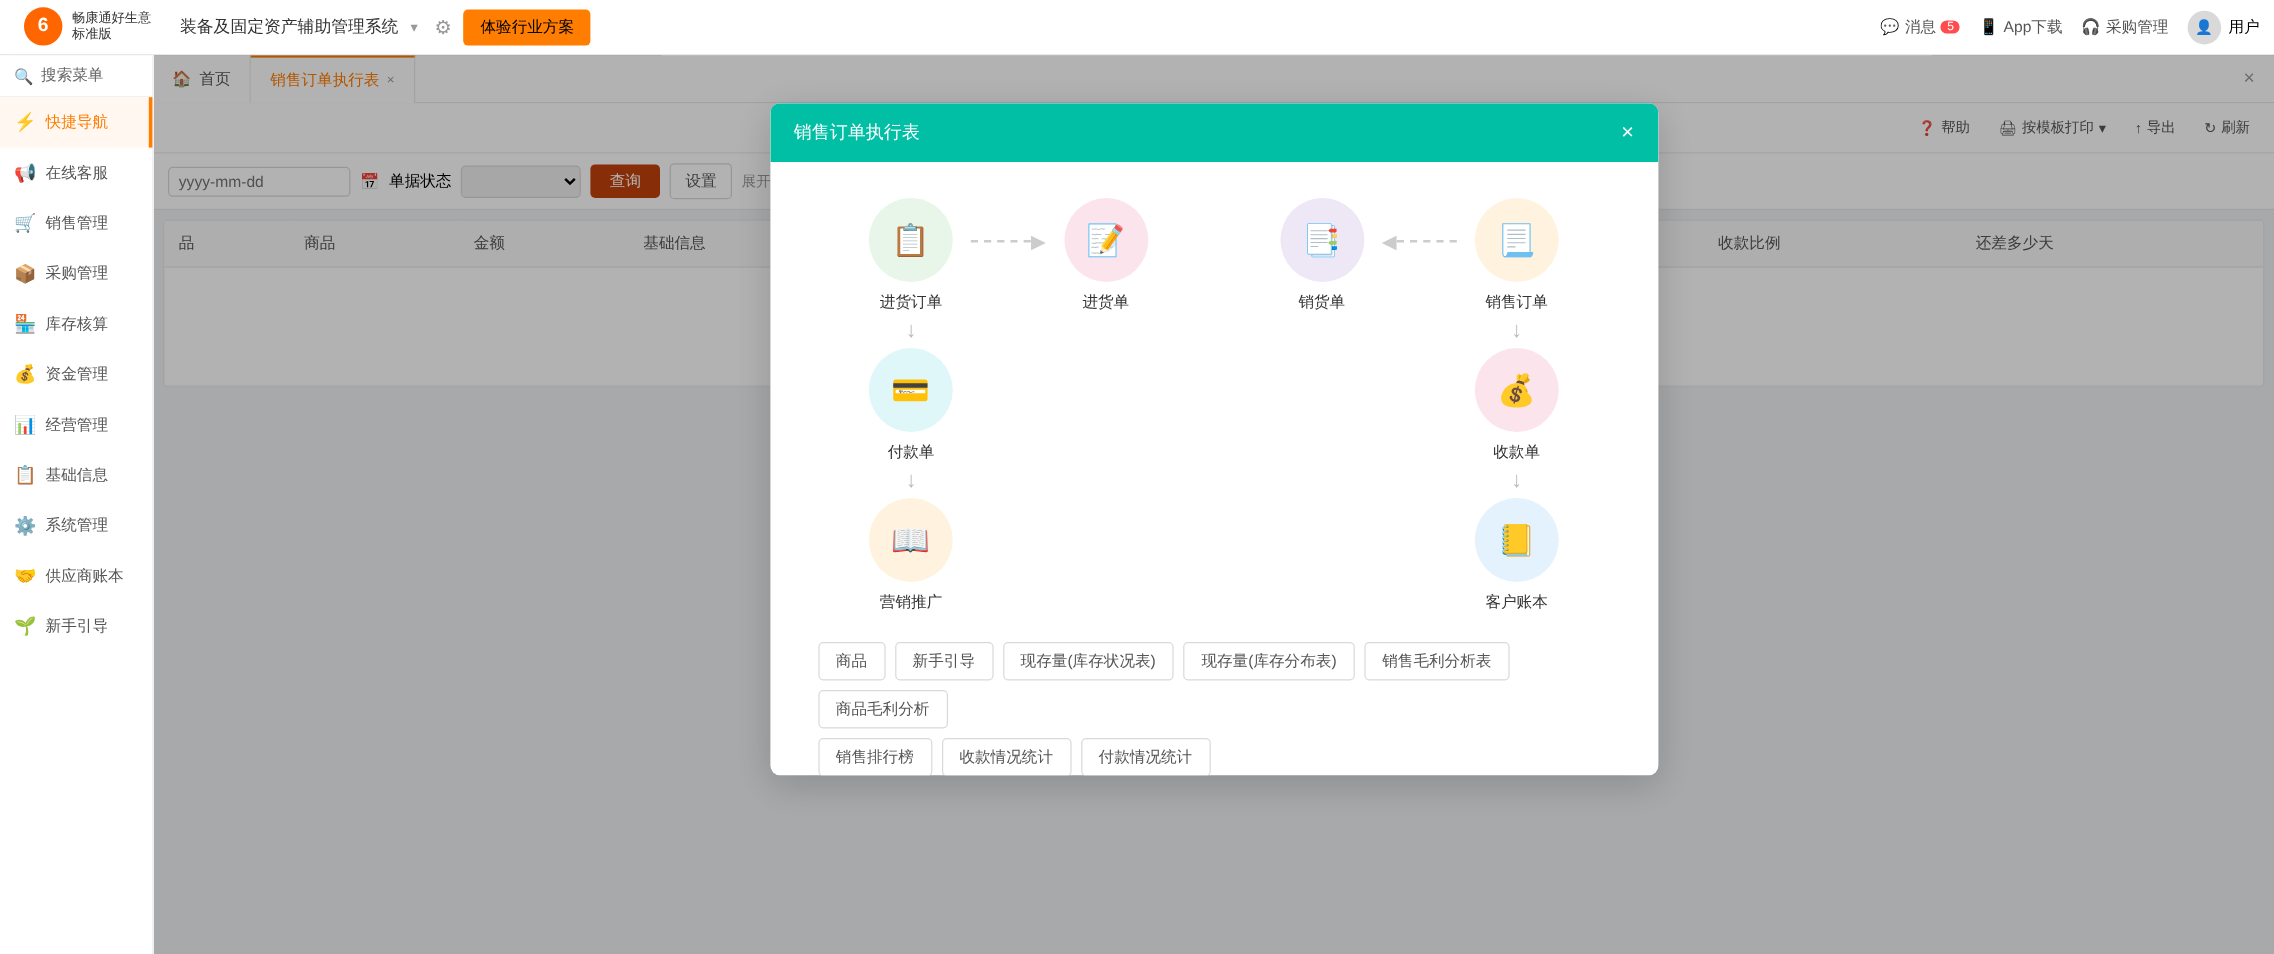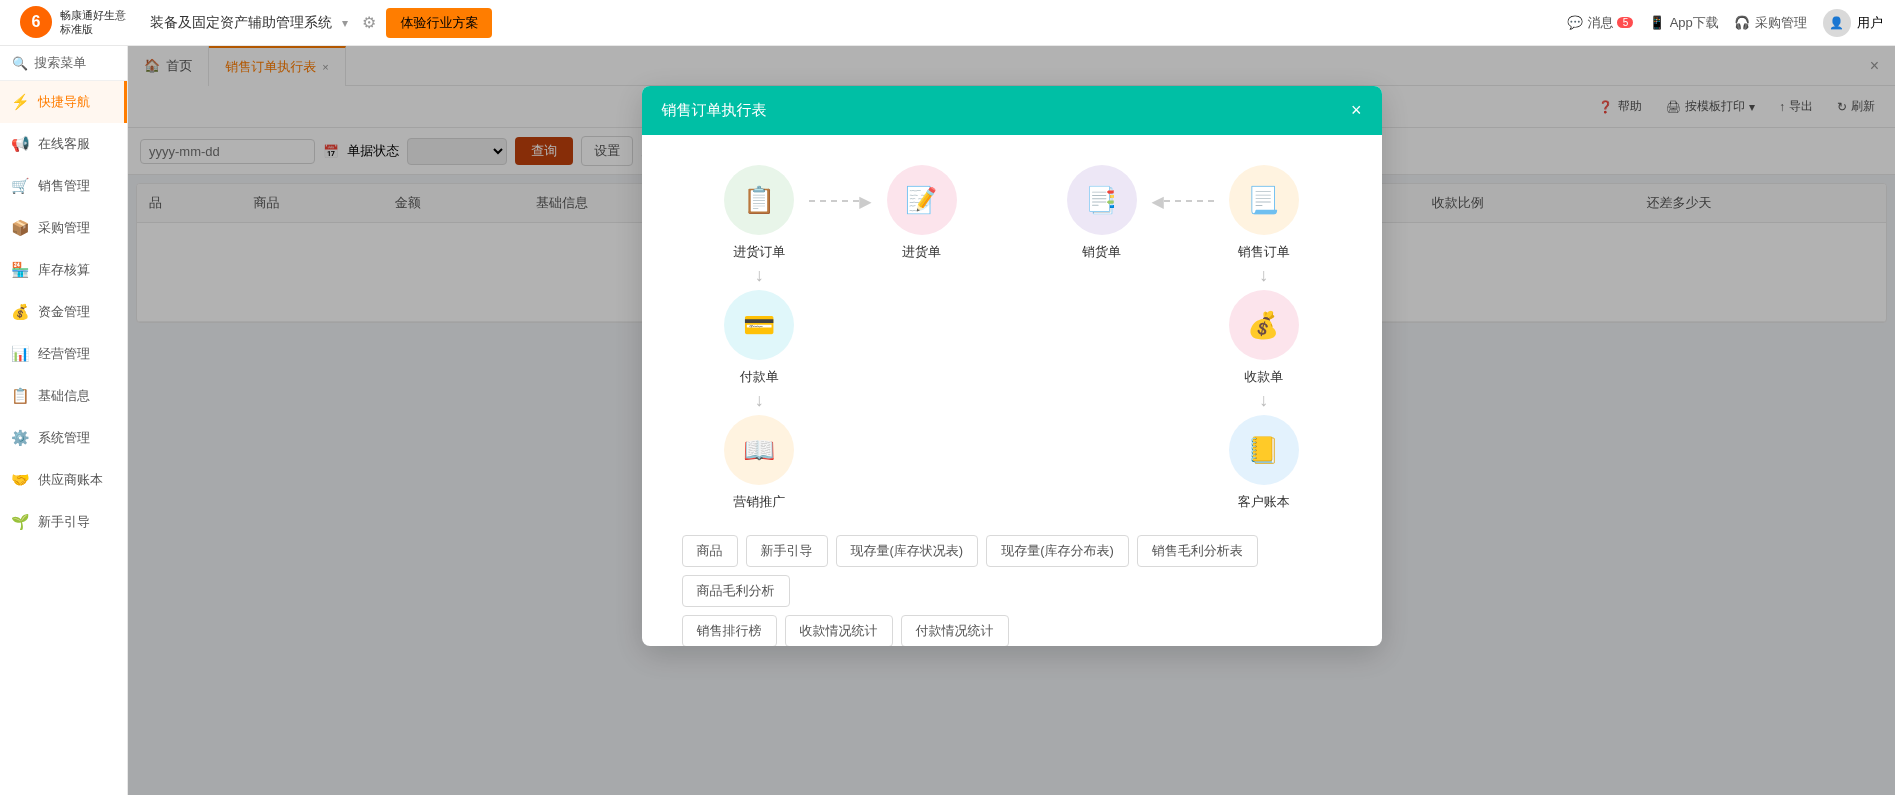--- a/index.html
+++ b/index.html
@@ -40,21 +40,21 @@
     .tab.active { background: #fff; color: #ff7d00; border-top: 2px solid #ff7d00; }
     .tab-close { color: #999; font-size: 11px; cursor: pointer; }
     .close-btn { margin-left: auto; margin-right: 8px; color: #999; cursor: pointer; font-size: 16px; padding: 0 8px; }
 
     
     .toolbar { display: flex; align-items: center; padding: 8px 12px; background: #fff; border-bottom: 1px solid #e8e8e8; gap: 8px; }
     .toolbar-btn { display: flex; align-items: center; gap: 4px; color: #555; cursor: pointer; font-size: 12px; padding: 4px 8px; }
 
     
     .filter-row { display: flex; align-items: center; padding: 8px 12px; background: #fff; border-bottom: 1px solid #e8e8e8; gap: 8px; flex-wrap: wrap; }
-    .filter-input { border: 1px solid #d9d9d9; border-radius: 4px; padding: 4px 8px; font-size: 13px; width: 175px; }
+    .filter-input { border: 1px solid #d9d9d9; border-radius: 4px; padding: 4px 8px; font-size: 13px; width: 152px; }
     .filter-select { border: 1px solid #d9d9d9; border-radius: 4px; padding: 4px 8px; font-size: 13px; min-width: 100px; }
     .query-btn { background: #c2410c; color: #fff; border: none; padding: 5px 16px; border-radius: 4px; cursor: pointer; font-size: 13px; }
     .setting-btn { background: #fff; color: #555; border: 1px solid #d9d9d9; padding: 5px 12px; border-radius: 4px; cursor: pointer; font-size: 13px; }
     .more-filter { color: #999; font-size: 12px; cursor: pointer; }
 
     
     .table-container { background: #fff; margin: 8px; border: 1px solid #e8e8e8; border-radius: 4px; overflow: auto; }
     table { width: 100%; border-collapse: collapse; font-size: 13px; }
     th { background: #fafafa; padding: 10px 12px; text-align: left; color: #555; font-weight: 500; border-bottom: 1px solid #e8e8e8; white-space: nowrap; }
     td { padding: 10px 12px; border-bottom: 1px solid #f0f0f0; color: #333; }

